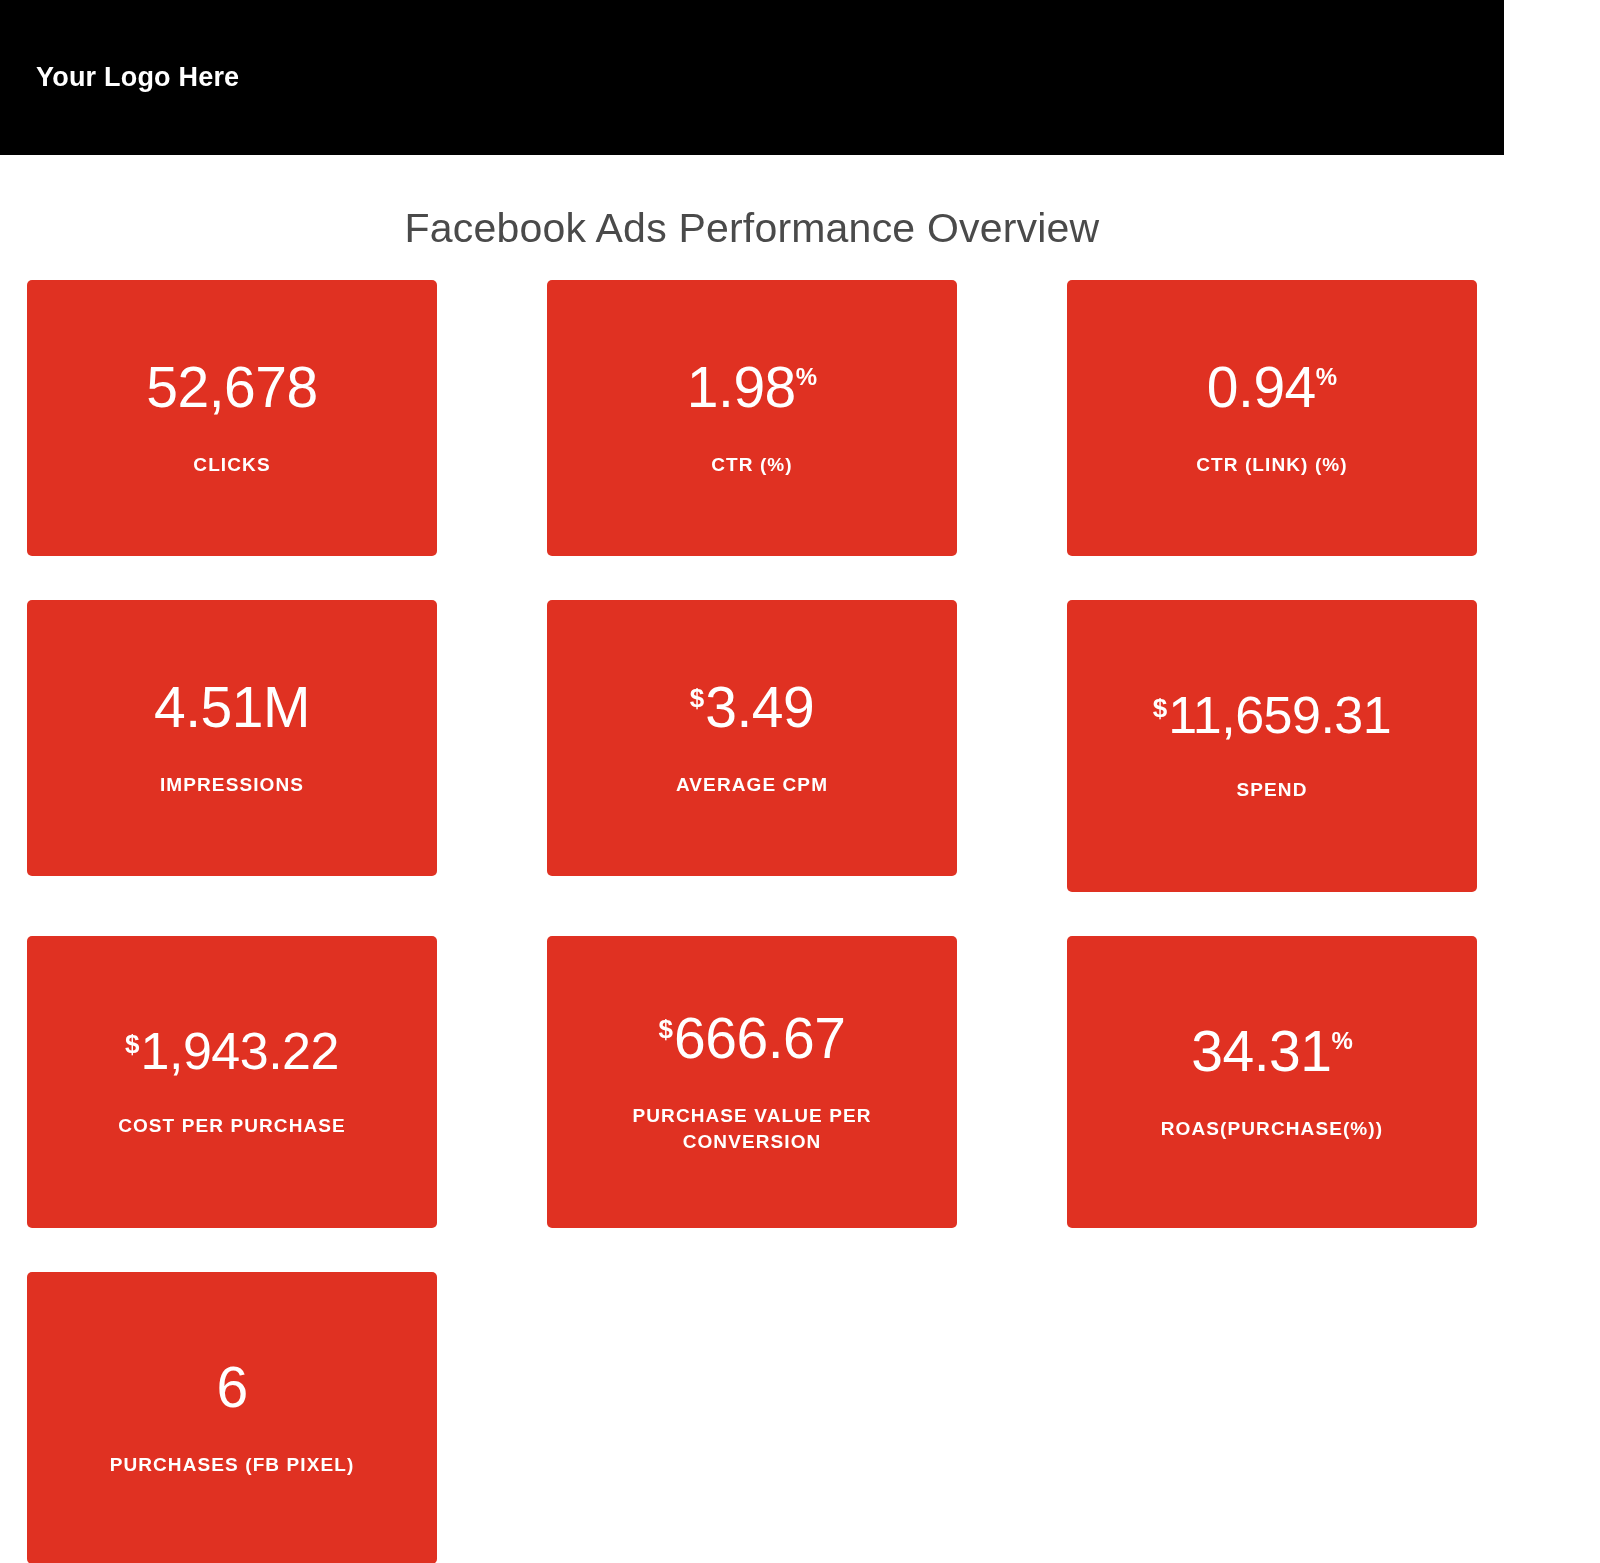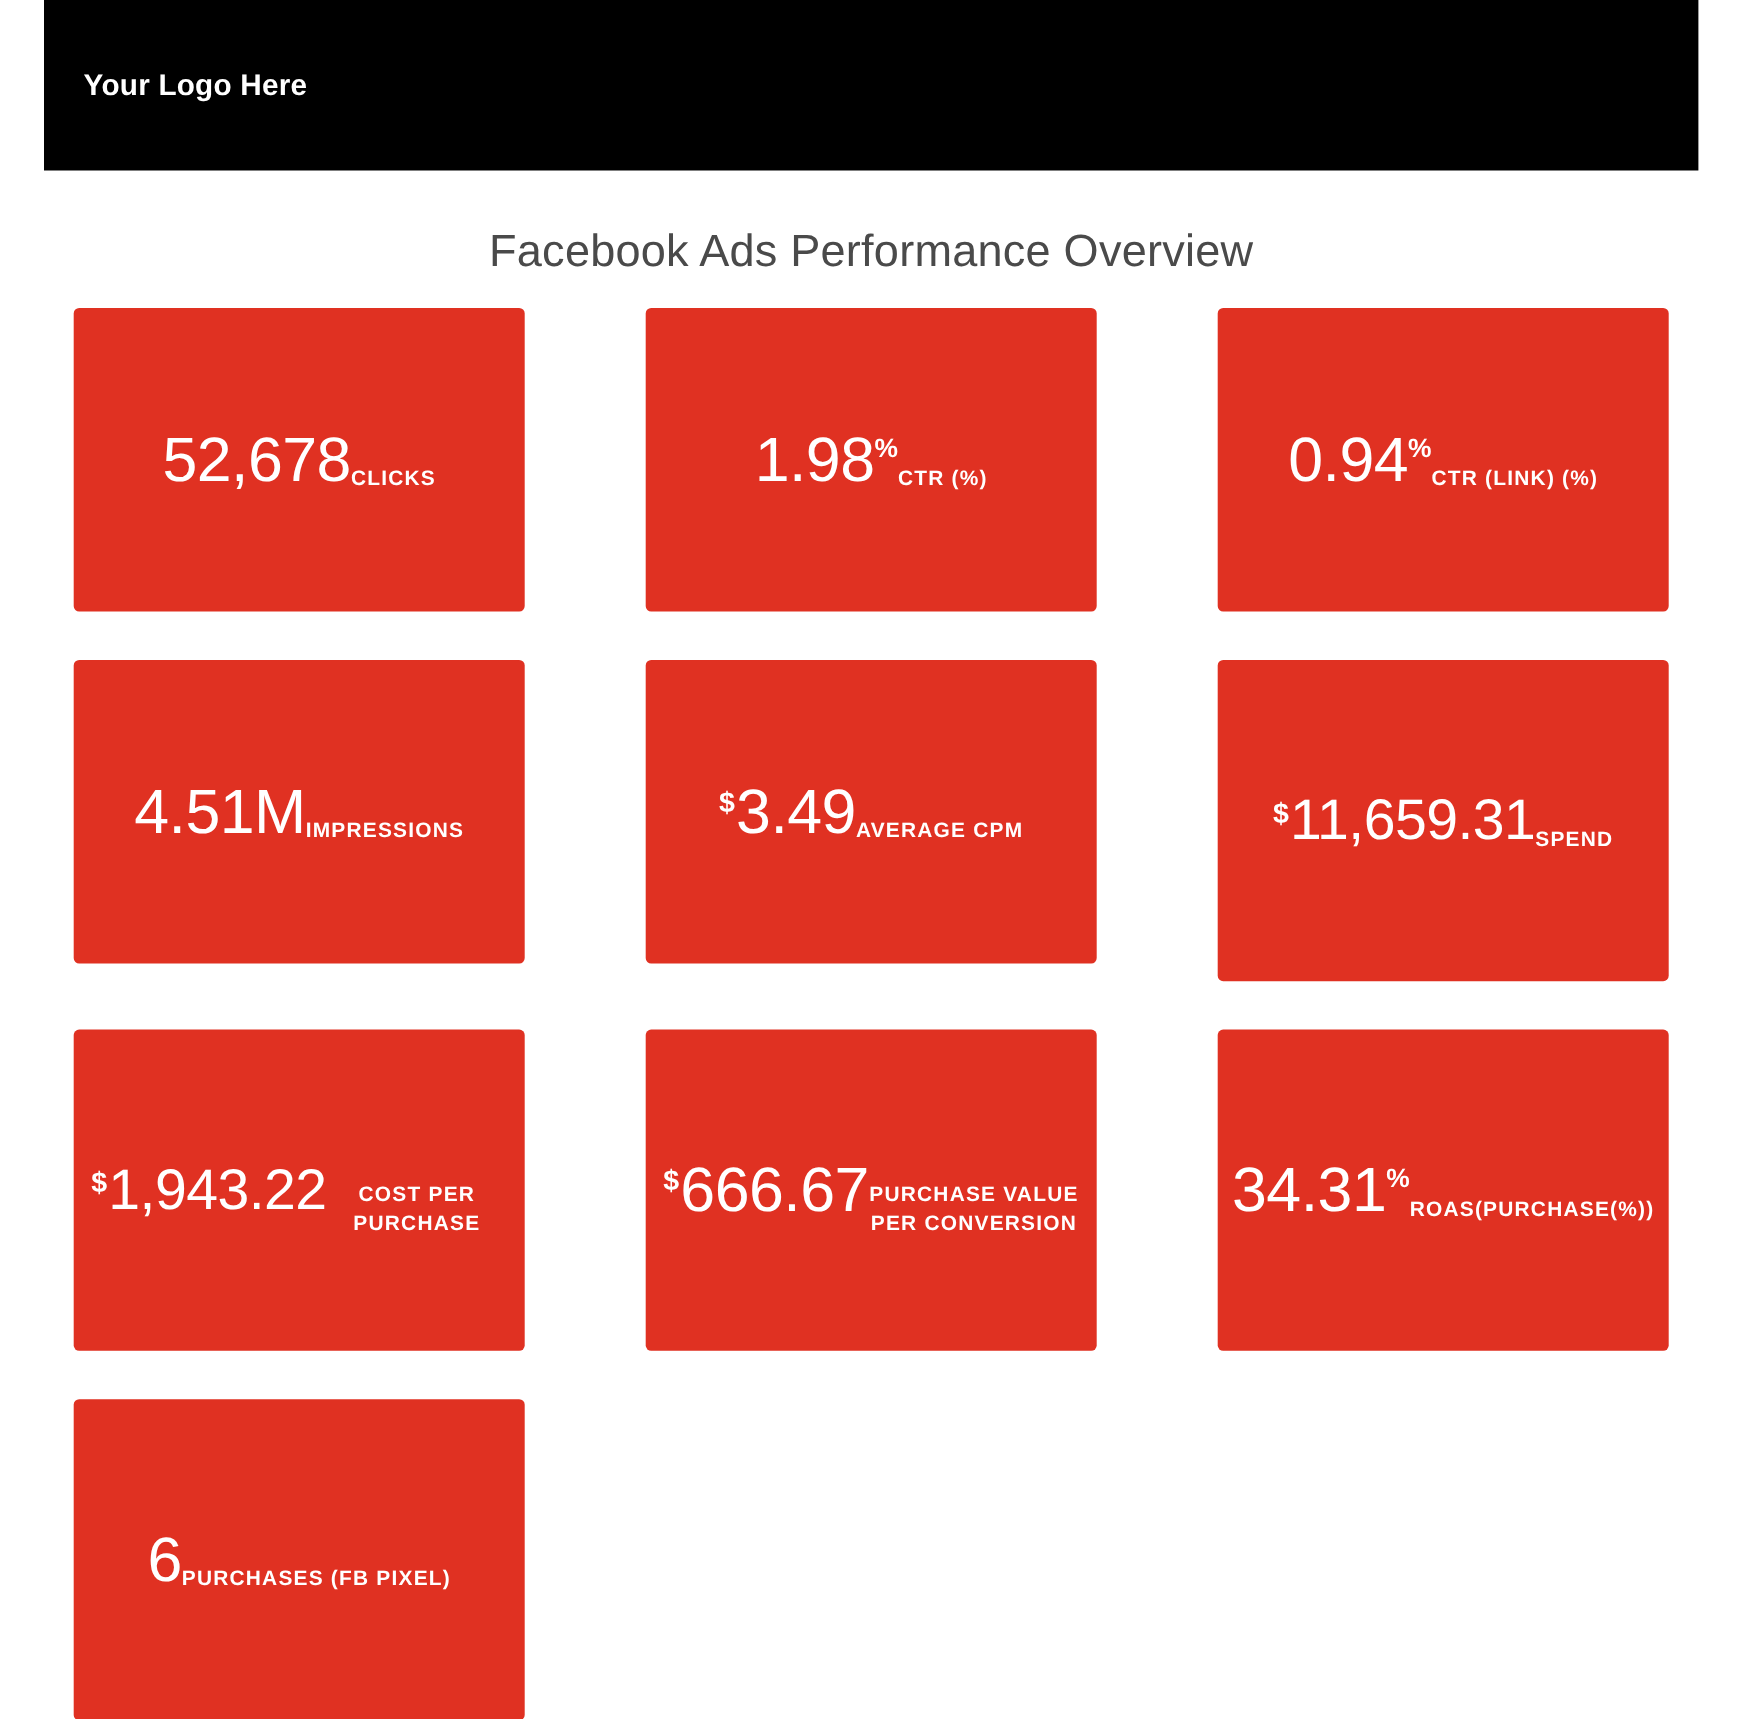--- a/index.html
+++ b/index.html
@@ -11,21 +11,20 @@
     width: 1600px;
     height: 1563px;
     font-family: "Liberation Sans", sans-serif;
     overflow: hidden;
   }
   .page {
     position: relative;
     width: 1504px;
     height: 1563px;
     background: #ffffff;
-    padding-left: 40px;
   }
   .topbar {
     height: 155px;
     background: #000000;
     display: flex;
     align-items: center;
     padding-left: 36px;
     box-sizing: border-box;
   }
   .logo-text {
@@ -47,21 +46,21 @@
     width: 1450px;
     display: grid;
     grid-template-columns: 410px 410px 410px;
     justify-content: space-between;
     row-gap: 44px;
   }
   .card {
     background: #e03122;
     border-radius: 5px;
     display: flex;
-    flex-direction: row;
+    flex-direction: column;
     align-items: center;
     justify-content: center;
     box-sizing: border-box;
     padding: 12px 16px;
     text-align: center;
   }
   
   .card.h276 { height: 276px; }
   .card.h292 { height: 292px; }
 

